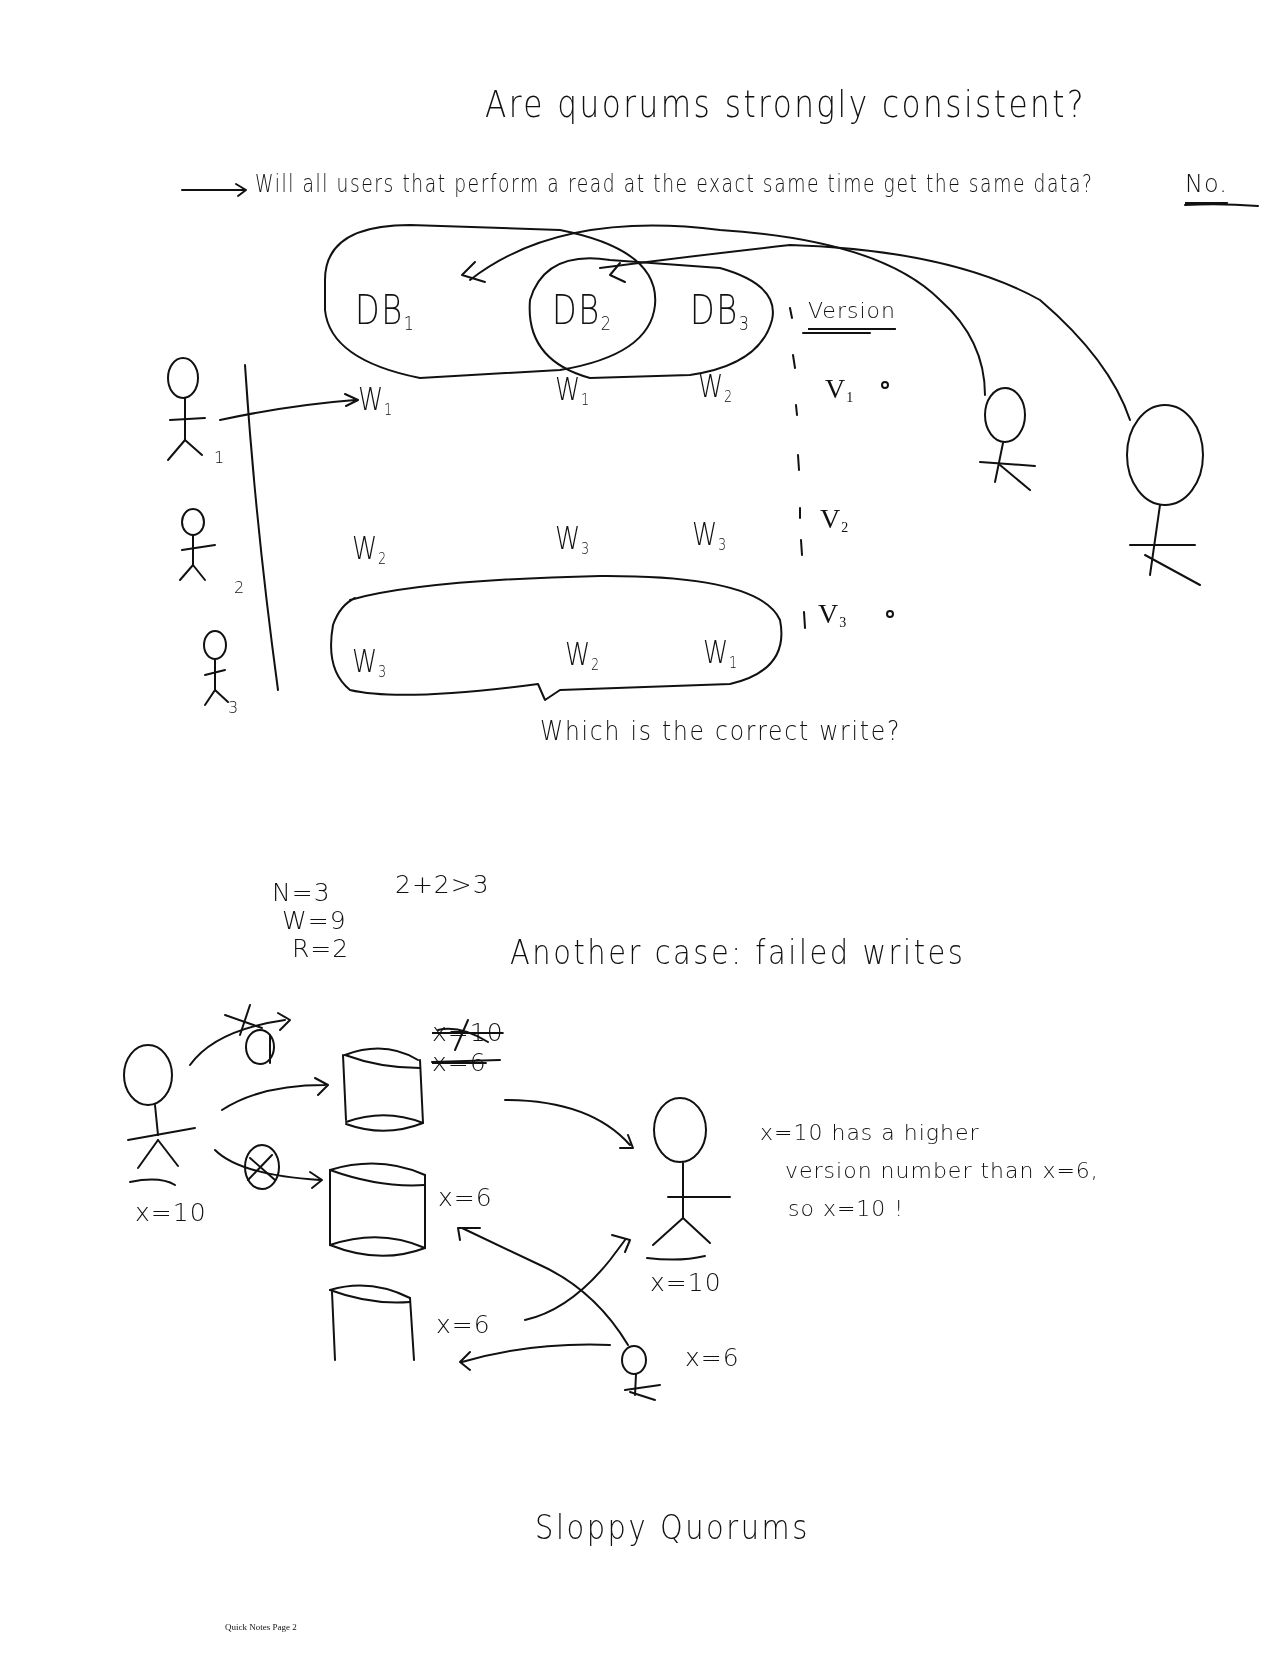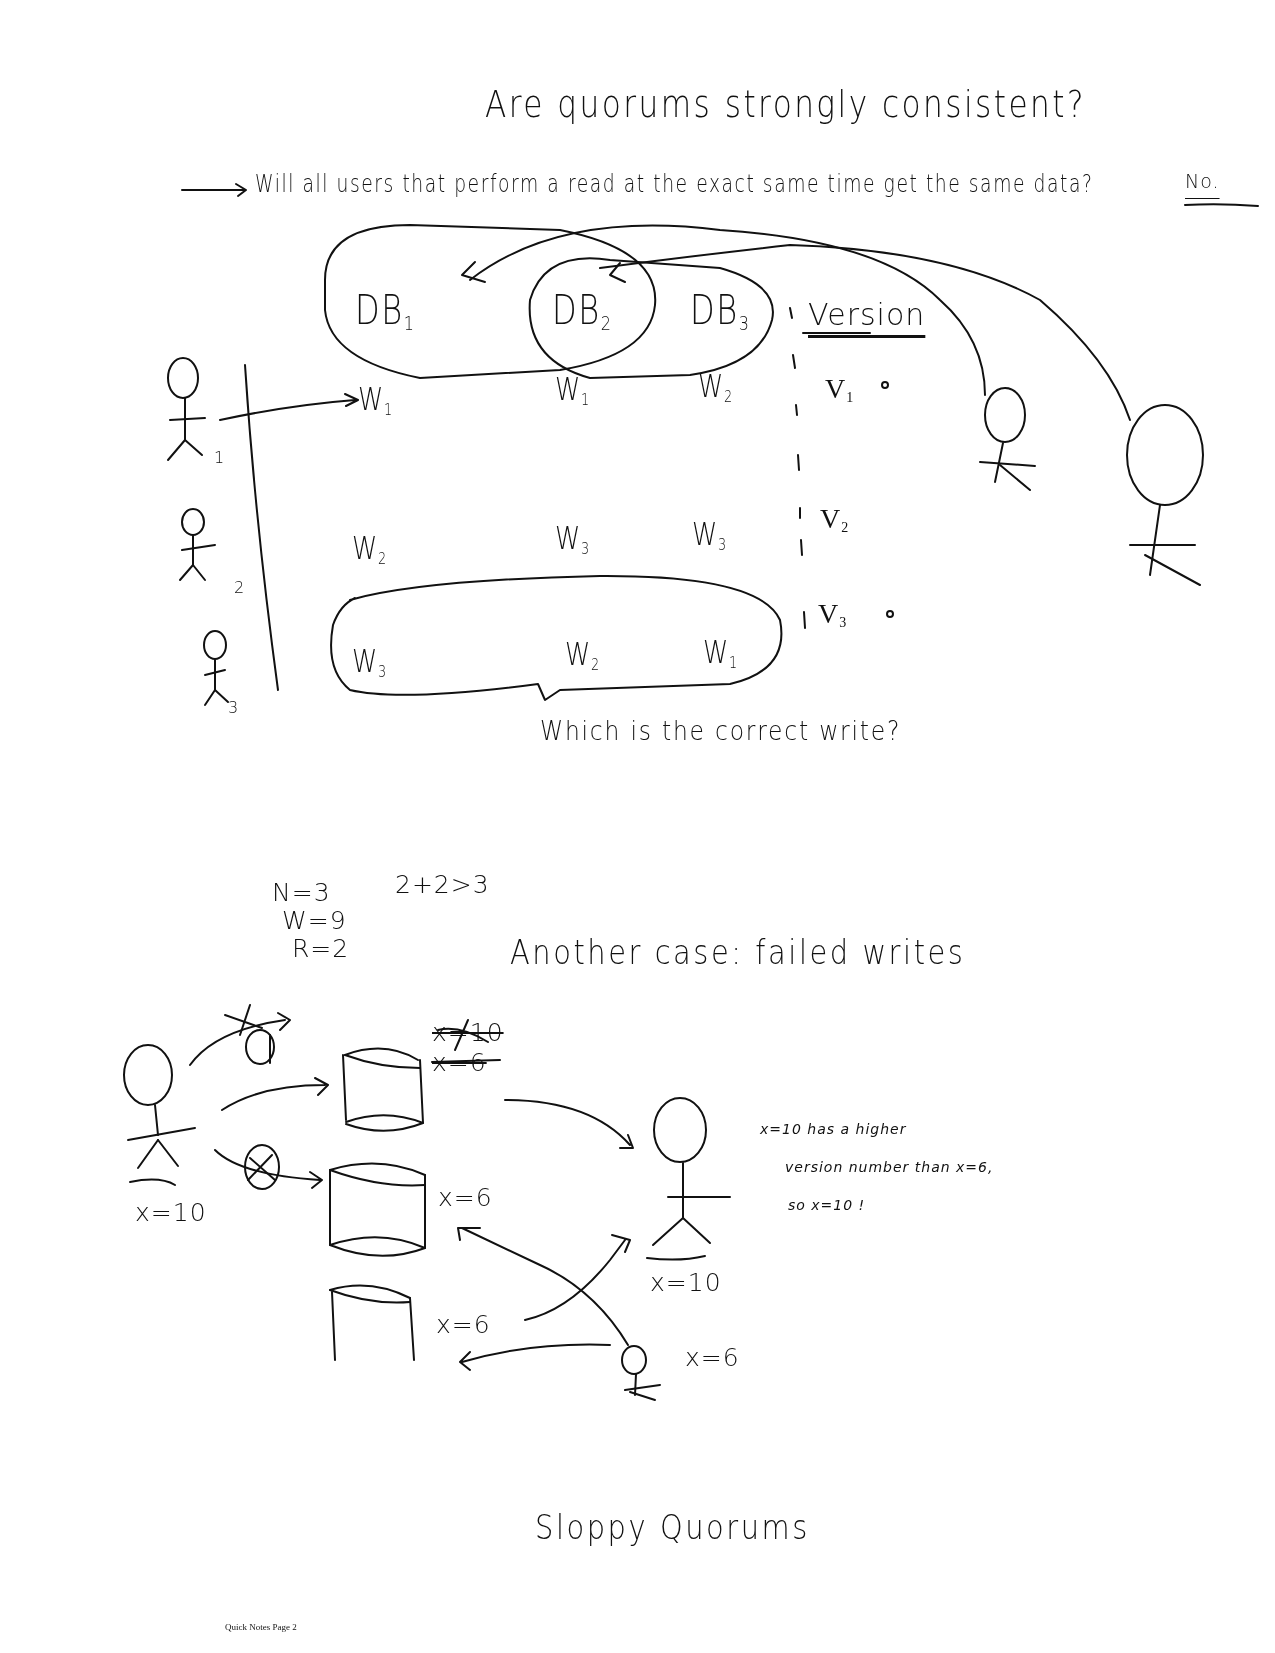--- a/index.html
+++ b/index.html
@@ -11,28 +11,28 @@
     fill: none; stroke: #111; stroke-width: 2; stroke-linecap: round; stroke-linejoin: round;
   }
   .t { position: absolute; white-space: nowrap; font-family: "DejaVu Sans", sans-serif;
        font-weight: 300; color: #111; letter-spacing: 1px; line-height: 1; }
   .title { font-size: 38px; letter-spacing: 3px; transform: scaleX(0.82); transform-origin: left top; }
   .q { font-size: 24px; transform: scaleX(0.78); transform-origin: left top; letter-spacing: 2px; }
   .db { font-size: 40px; letter-spacing: 2px; transform: scaleX(0.8); transform-origin: left top; }
   .db sub, .w sub, .v sub { font-size: 0.5em; vertical-align: -0.3em; }
   .w { font-size: 32px; transform: scaleX(0.8); transform-origin: left top; }
   .v { font-size: 28px; font-family: Liberation Serif, serif; }
-  .ver { font-size: 30px; text-decoration: underline; text-underline-offset: 10px; }
+  .ver { font-size: 22px; text-decoration: underline; text-underline-offset: 10px; }
   .user-sub { font-size: 16px; }
   .mid { font-size: 26px; letter-spacing: 2px; transform: scaleX(0.9); transform-origin: left top; }
   .h2 { font-size: 34px; letter-spacing: 3px; transform: scaleX(0.85); transform-origin: left top; }
   .eq { font-size: 25px; }
-  .note { font-size: 14px; letter-spacing: 1px; font-style: italic; }
+  .note { font-size: 22px; letter-spacing: 1px; }
   .footer { font-family: Liberation Serif, serif; font-size: 9px; letter-spacing: 0; }
-  .no { font-size: 19px; text-decoration: underline; text-underline-offset: 10px; }
+  .no { font-size: 24px; text-decoration: underline; text-underline-offset: 10px; }
   .strike { text-decoration: line-through; }
 </style>
 </head>
 <body>
 
 <div class="canvas">
 
   <svg class="ink" viewBox="0 0 1275 1653">
 
     <path d="M182 190 L245 190 M236 184 L246 190 L238 196"></path>

